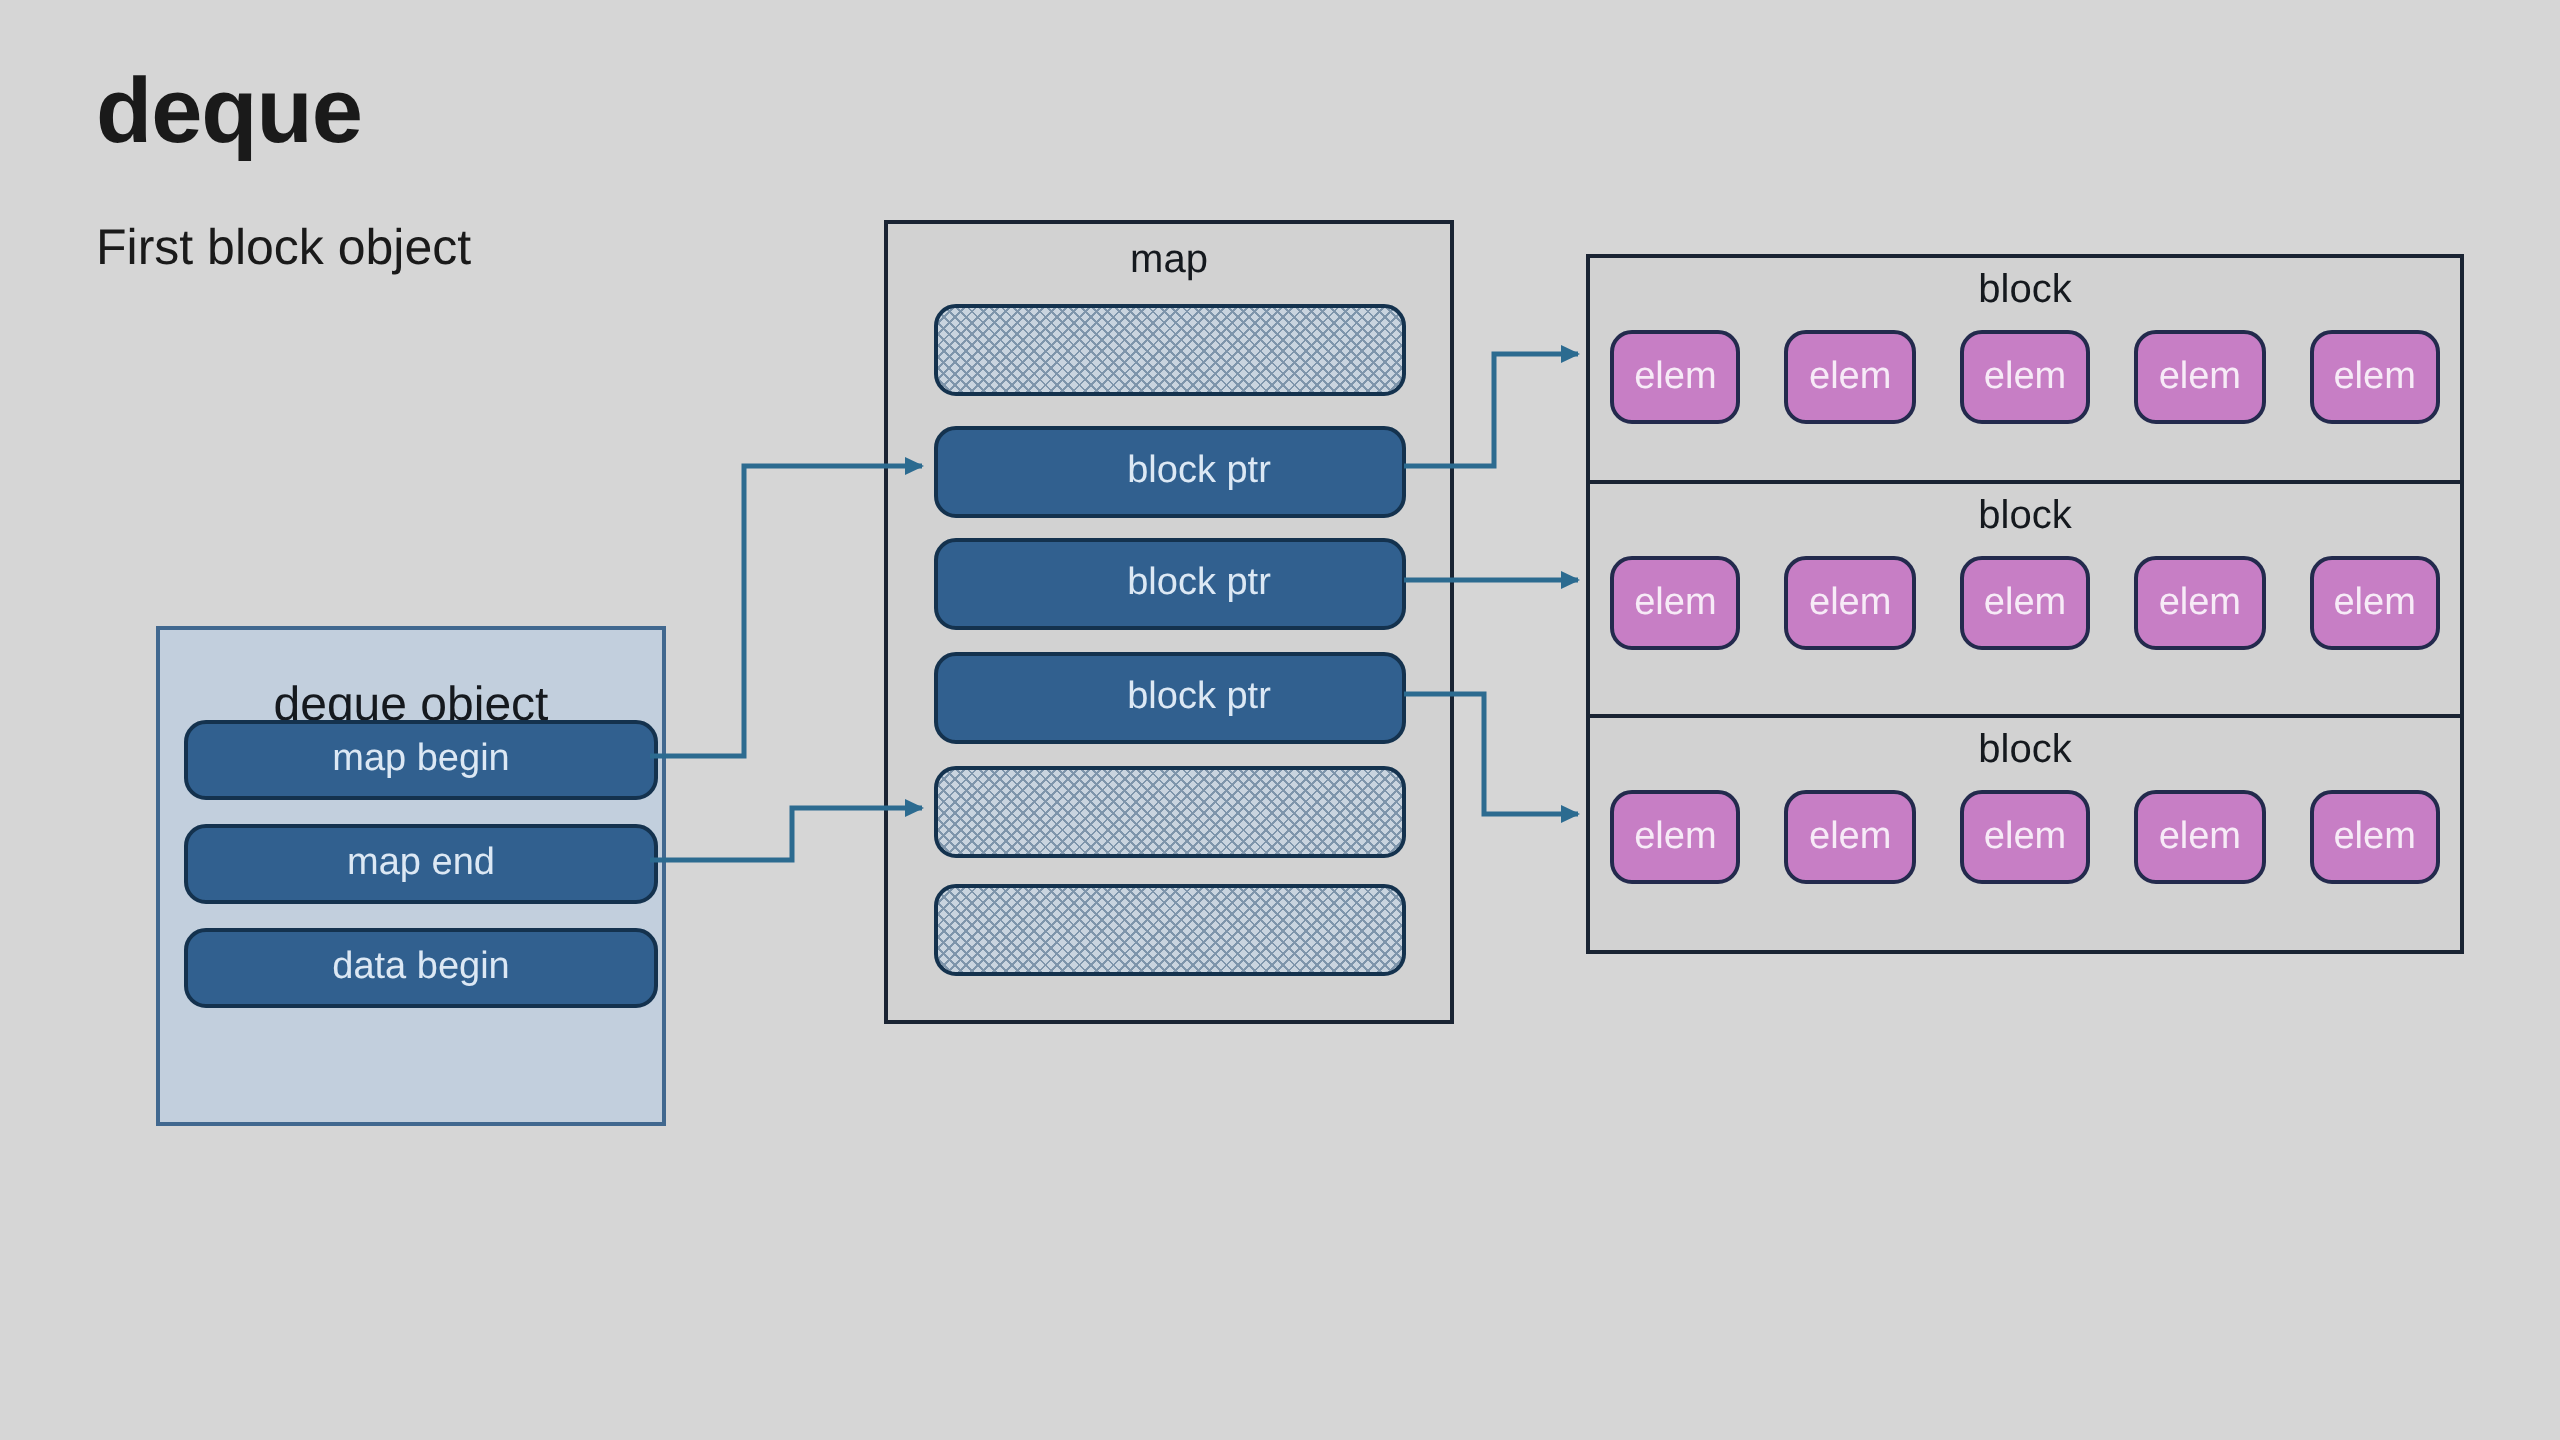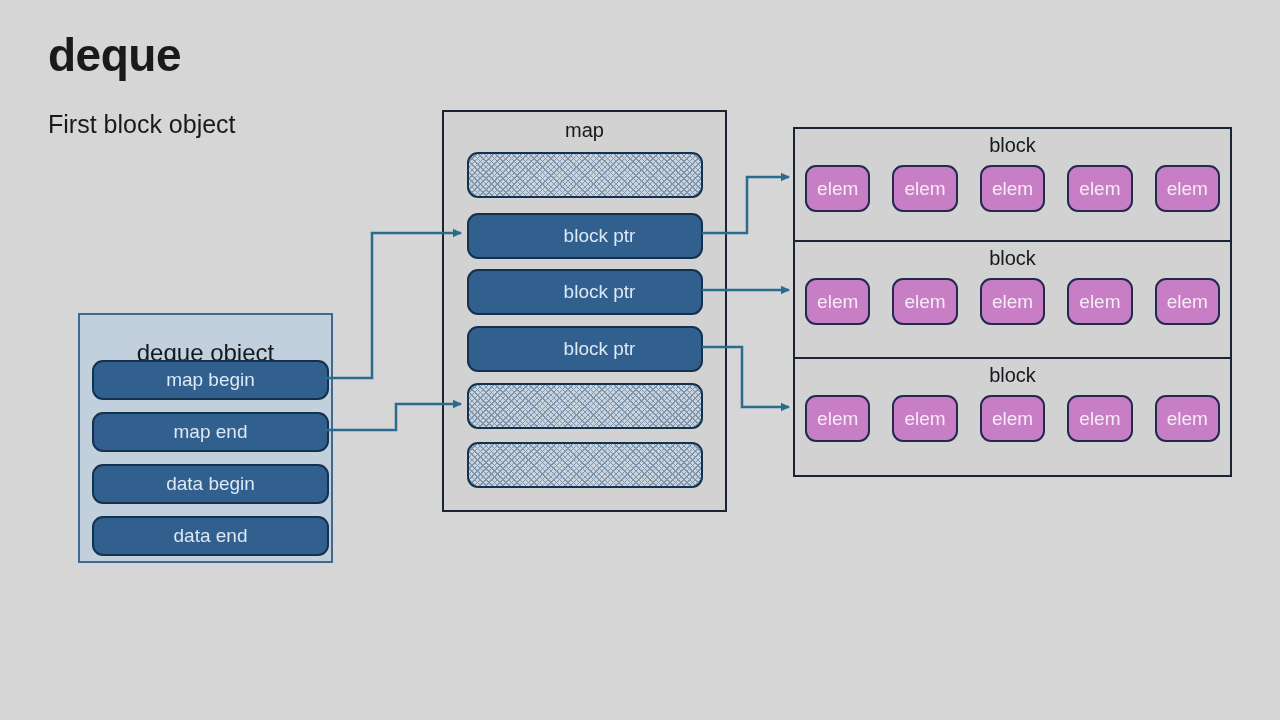--- a/index.html
+++ b/index.html
@@ -96,21 +96,20 @@
 <div class="canvas">
 
   <h1 class="title">deque</h1>
   <h2 class="subtitle">First block object</h2>
 
   <section class="deque-box">
     <div class="box-title">deque object</div>
     <div class="pslot field" style="top:45px">map begin</div>
     <div class="pslot field" style="top:97px">map end</div>
     <div class="pslot field" style="top:149px">data begin</div>
-    <div class="pslot field" style="top:201px">data end</div>
   </section>
 
   <section class="map-box">
     <div class="box-title">map</div>
     <div class="mslot hatched" style="top:40px"></div>
     <div class="mslot pslot" style="top:101px">block ptr</div>
     <div class="mslot pslot" style="top:157px">block ptr</div>
     <div class="mslot pslot" style="top:214px">block ptr</div>
     <div class="mslot hatched" style="top:271px"></div>
     <div class="mslot hatched" style="top:330px"></div>

